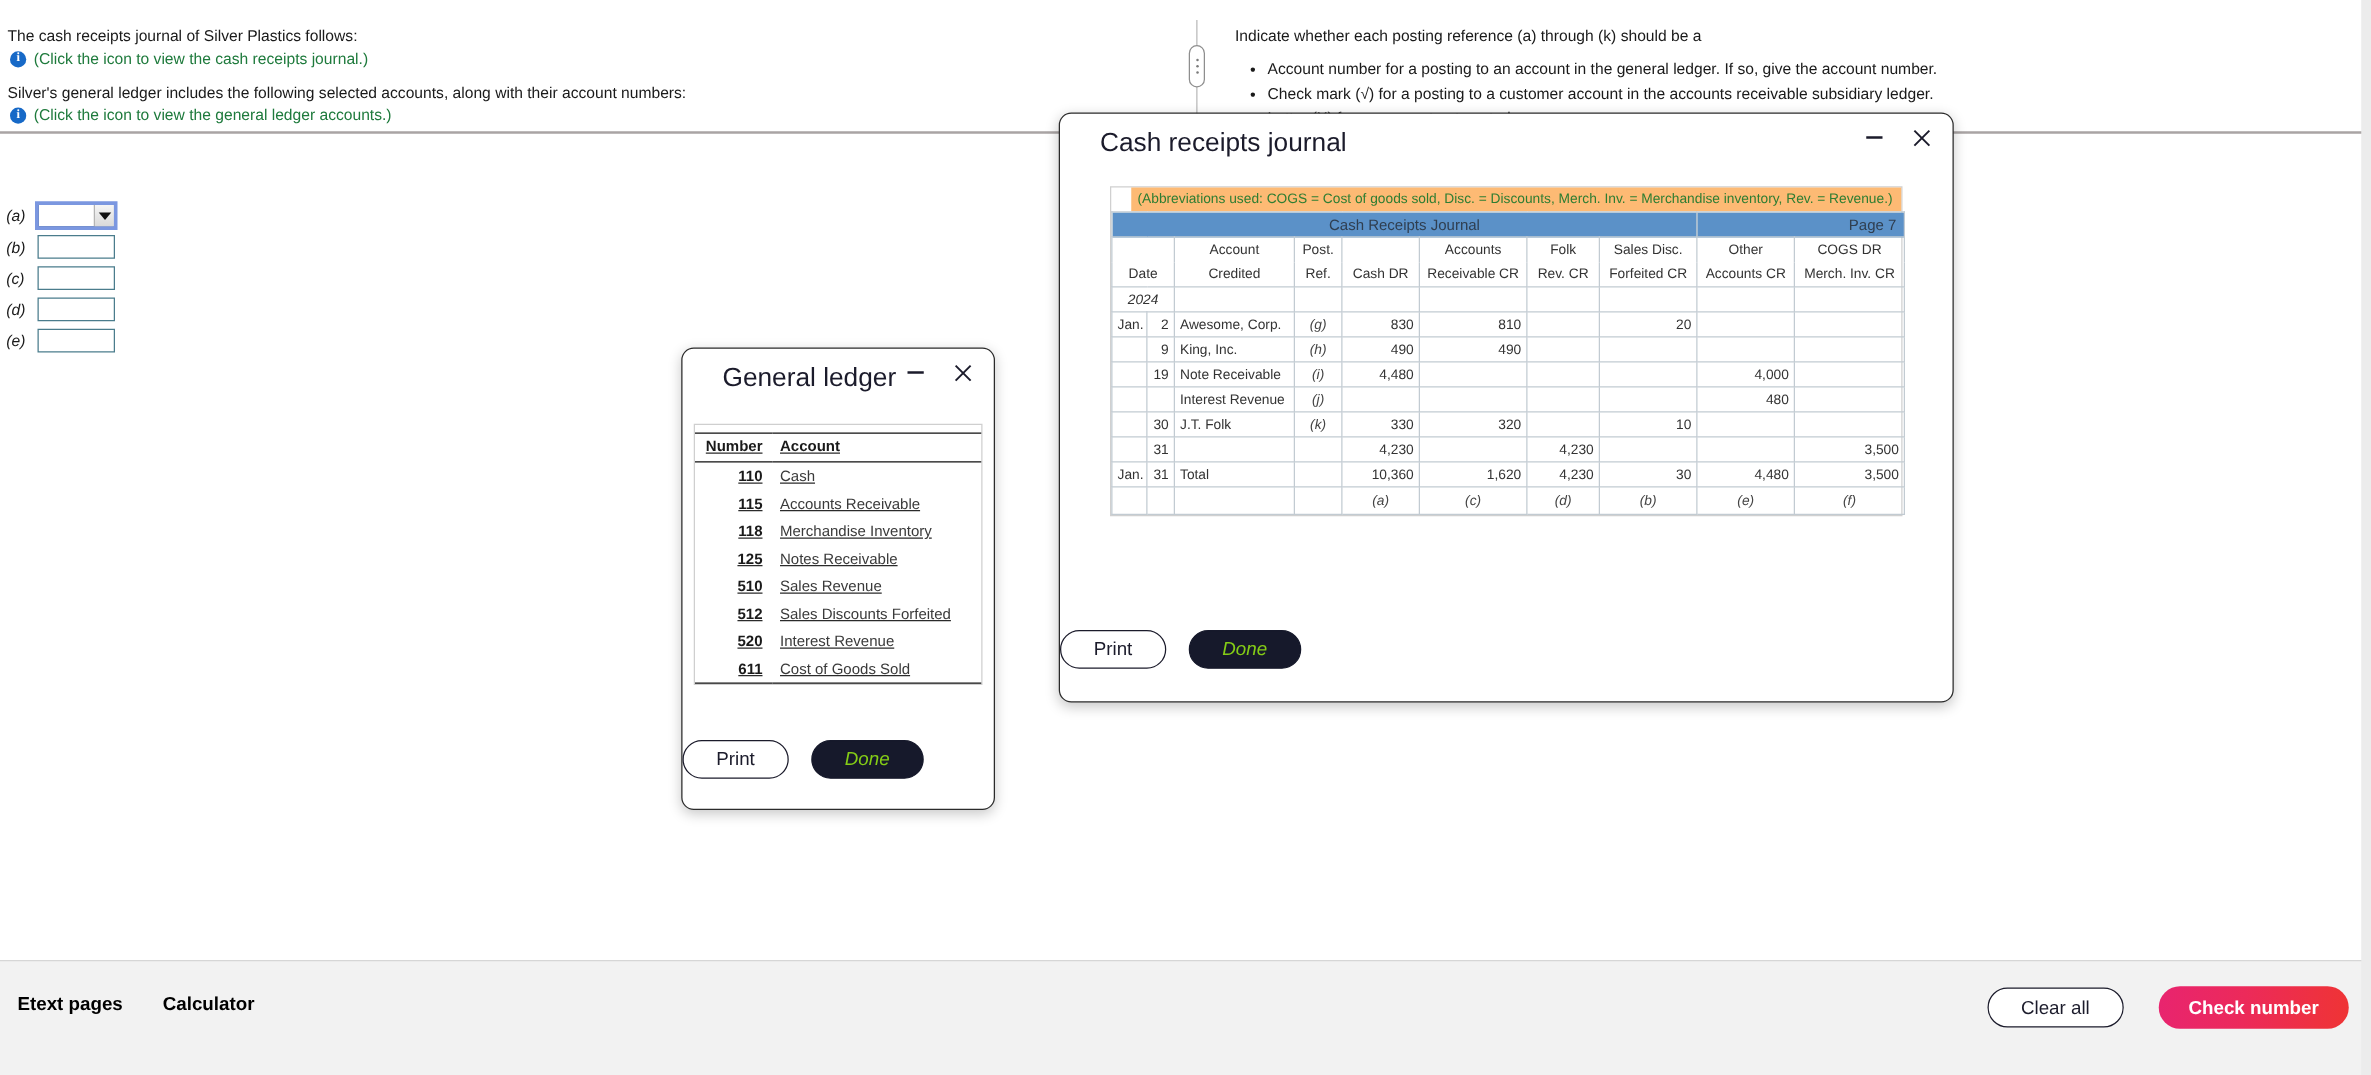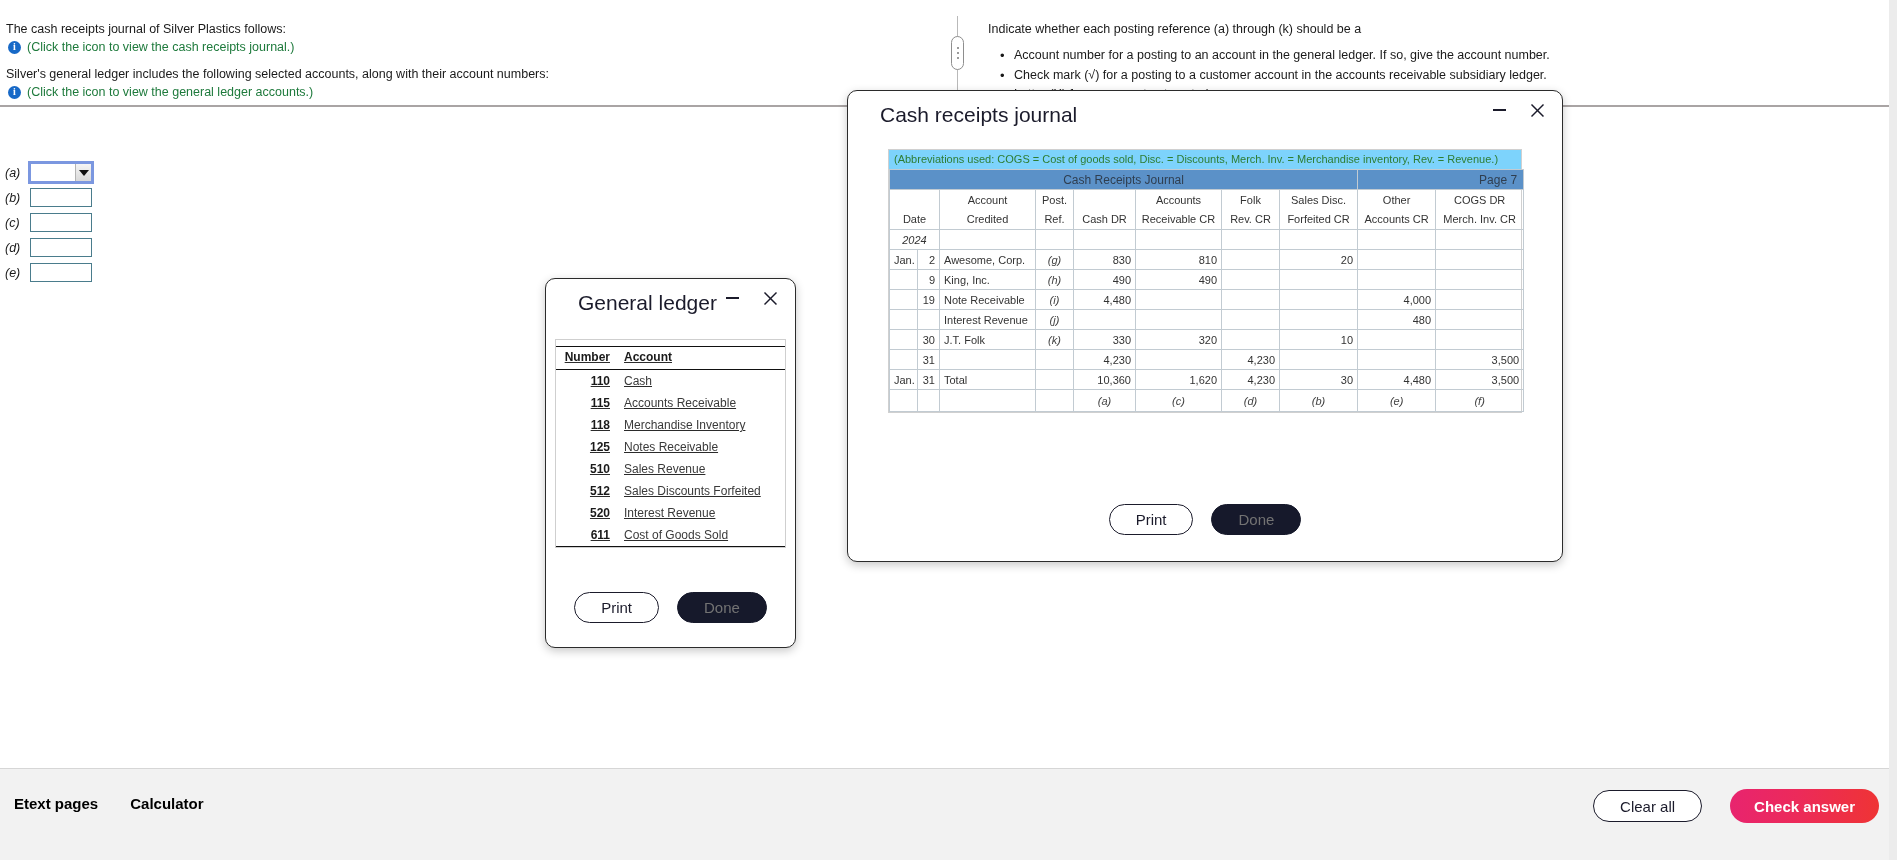--- a/index.html
+++ b/index.html
@@ -93,28 +93,28 @@
     font-size: 21px; color: #1b1b2b; font-weight: 400;
   }
   .dlg-win-btns { position: absolute; right: 14px; top: 8px; display: flex; align-items: center; gap: 16px; }
   .btn-min, .btn-close {
     width: 22px; height: 22px; display: flex; align-items: center; justify-content: center;
     cursor: pointer; background: none; border: none; padding: 0;
   }
   .btn-min::after { content: ""; display: block; width: 13px; height: 2.5px; background: #1b1b2b; }
   .btn-close svg { display: block; }
 
-  .dlg-footer { display: flex; justify-content: center; align-items: center; gap: 18px; }
+  .dlg-footer { display: flex; align-items: center; gap: 18px; }
   .pill-btn {
     border-radius: 999px; font-size: 15px; padding: 0 26px; height: 31px;
     display: inline-flex; align-items: center; justify-content: center;
     cursor: pointer; font-family: "Liberation Sans", sans-serif;
   }
   .pill-outline { background: #fff; border: 1.5px solid #1b1b2b; color: #1b1b2b; }
-  .pill-dark { background: #16192b; border: 1.5px solid #16192b; color: #737373; }
+  .pill-dark { background: #16192b; border: 1.5px solid #16192b; color: #84cc16; font-style: italic; }
 
   
   #general-ledger-dialog { left: 506px; top: 278px; width: 251px; height: 370px; margin-left: 39px; }
   #gl-table-wrap {
     margin: 12px auto 0 auto; width: 231px; border: 1px solid #cfcfcf; background: #fff;
     padding: 6px 0 0 0;
   }
   table.gl-table { border-collapse: collapse; width: 100%; font-size: 12px; color: #2b2b2b; margin: 0 auto; text-decoration: underline; }
   table.gl-table th {
     font-size: 12px; font-weight: bold; color: #1a1a1a; padding: 3px 6px 5px 6px;
@@ -126,22 +126,22 @@
   table.gl-table td.num-col { text-align: right; font-weight: bold; color: #1a1a1a; padding-right: 8px; }
   table.gl-table tr.last-row td { border-bottom: 1.4px solid #111; }
   #gl-footer { position: absolute; left: 0; right: 0; bottom: 24px; }
 
   
   #crj-dialog { left: 847px; top: 90px; width: 716px; height: 472px; }
   #crj-table-wrap {
     margin: 10px auto 0 auto; width: 634px; border: 1px solid #d0d0d0; background: #fff;
   }
   .abbrev-bar {
-    font-size: 11px; color: #2e7d32; padding: 3px 5px 4px 5px; background: #7dd3fc;
-    white-space: nowrap; overflow: hidden;
+    font-size: 11px; color: #2e7d32; padding: 3px 5px 4px 5px; background: #fdba74;
+    white-space: nowrap; overflow: hidden; margin-left: 16px;
   }
   table.crj { border-collapse: collapse; width: 100%; font-size: 11px; color: #333; table-layout: fixed; }
   table.crj td, table.crj th { border: 1px solid #c2cbd2; padding: 1px 4px; height: 20px; vertical-align: middle; }
   .crj-banner td {
     background: #5b91c8; color: #2f3e50; font-size: 12px; height: 22px;
     border: 1px solid #5b91c8; text-align: center; font-weight: 400;
   }
   .crj-banner td.page-cell { text-align: right; padding-right: 6px; }
   .crj-head th { font-weight: 400; text-align: center; color: #333; font-size: 11px; height: 19px; }
   .crj-head th.noborder-bottom { border-bottom: none; }
@@ -494,17 +494,17 @@
   </div>
 </div>
 
 <div id="bottom-bar">
   <div id="bottom-left">
     <span class="bar-link">Etext pages</span>
     <span class="bar-link">Calculator</span>
   </div>
   <div id="bottom-right">
     <button id="clear-all-btn">Clear all</button>
-    <button id="check-answer-btn">Check answer</button>
+    <button id="check-answer-btn">Check number</button>
   </div>
 </div>
 
 <div id="right-edge-scroll"></div>
 
 </body></html>

